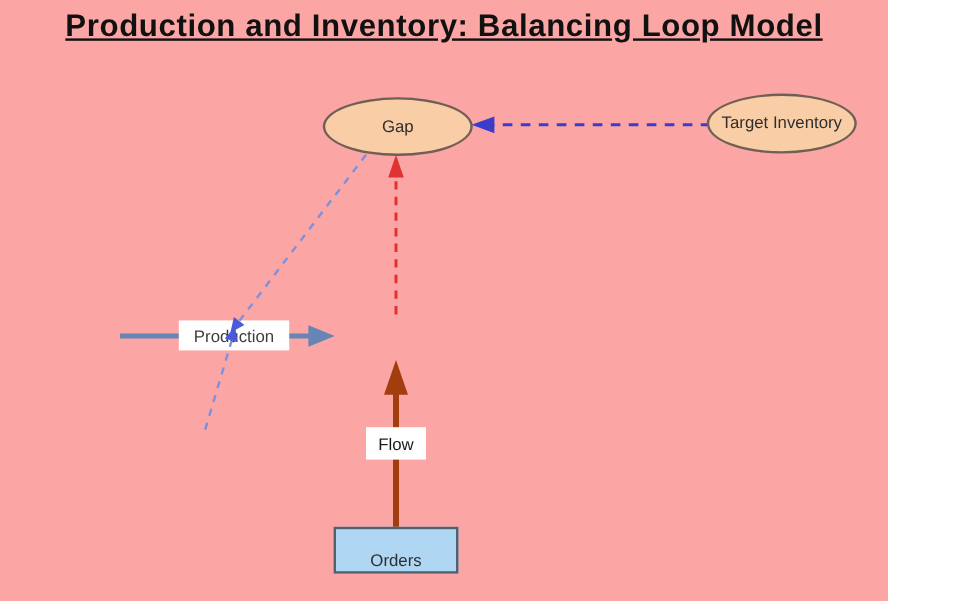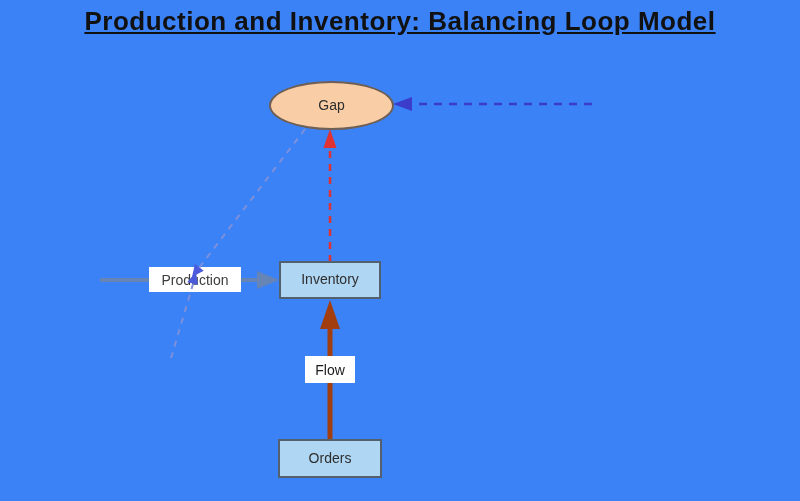--- a/index.html
+++ b/index.html
@@ -1,21 +1,21 @@
 <!DOCTYPE html>
 <html><head>
 <meta charset="utf-8">
 <style>
   html, body { margin: 0; padding: 0; background: #ffffff; }
   * { box-sizing: border-box; }
   .canvas {
     position: relative;
-    width: 800px;
+    width: 740px;
     height: 501px;
-    background: #3b82f6;
+    background: #fca5a5;
     overflow: hidden;
     font-family: "Liberation Sans", sans-serif;
   }
   .diagram-title {
     position: absolute;
     top: 6px;
     left: 0;
     width: 100%;
     text-align: center;
     font-size: 26px;
@@ -102,23 +102,23 @@
     <g>
       <line x1="171" y1="358" x2="193" y2="284" stroke-width="2" stroke-dasharray="6 6" stroke="#7D90DC"></line>
       <polygon points="196,272 197.9,285.1 187.3,282" fill="#4A5ADA"></polygon>
     </g>
   </svg>
 
   <div class="node ellipse" style="left:269px; top:81px; width:125px; height:49px;text-align:center;">
     <span>Gap</span>
   </div>
 
+  <div class="node ellipse" style="left:589px; top:78px; width:125px; height:50px;">
+    <span>Target Inventory</span>
+  </div>
 
 
-  <div class="node stock" style="left:279px; top:261px; width:102px; height:38px;">
-    <span>Inventory</span>
-  </div>
 
-  <div class="node stock" style="left:278px; top:439px; width:104px; height:39px;">
+  <div class="node stock" style="left:278px; top:439px; width:104px; height:39px;align-items:flex-end;">
     <span>Orders</span>
   </div>
 
 </div>
 
 </body></html>

